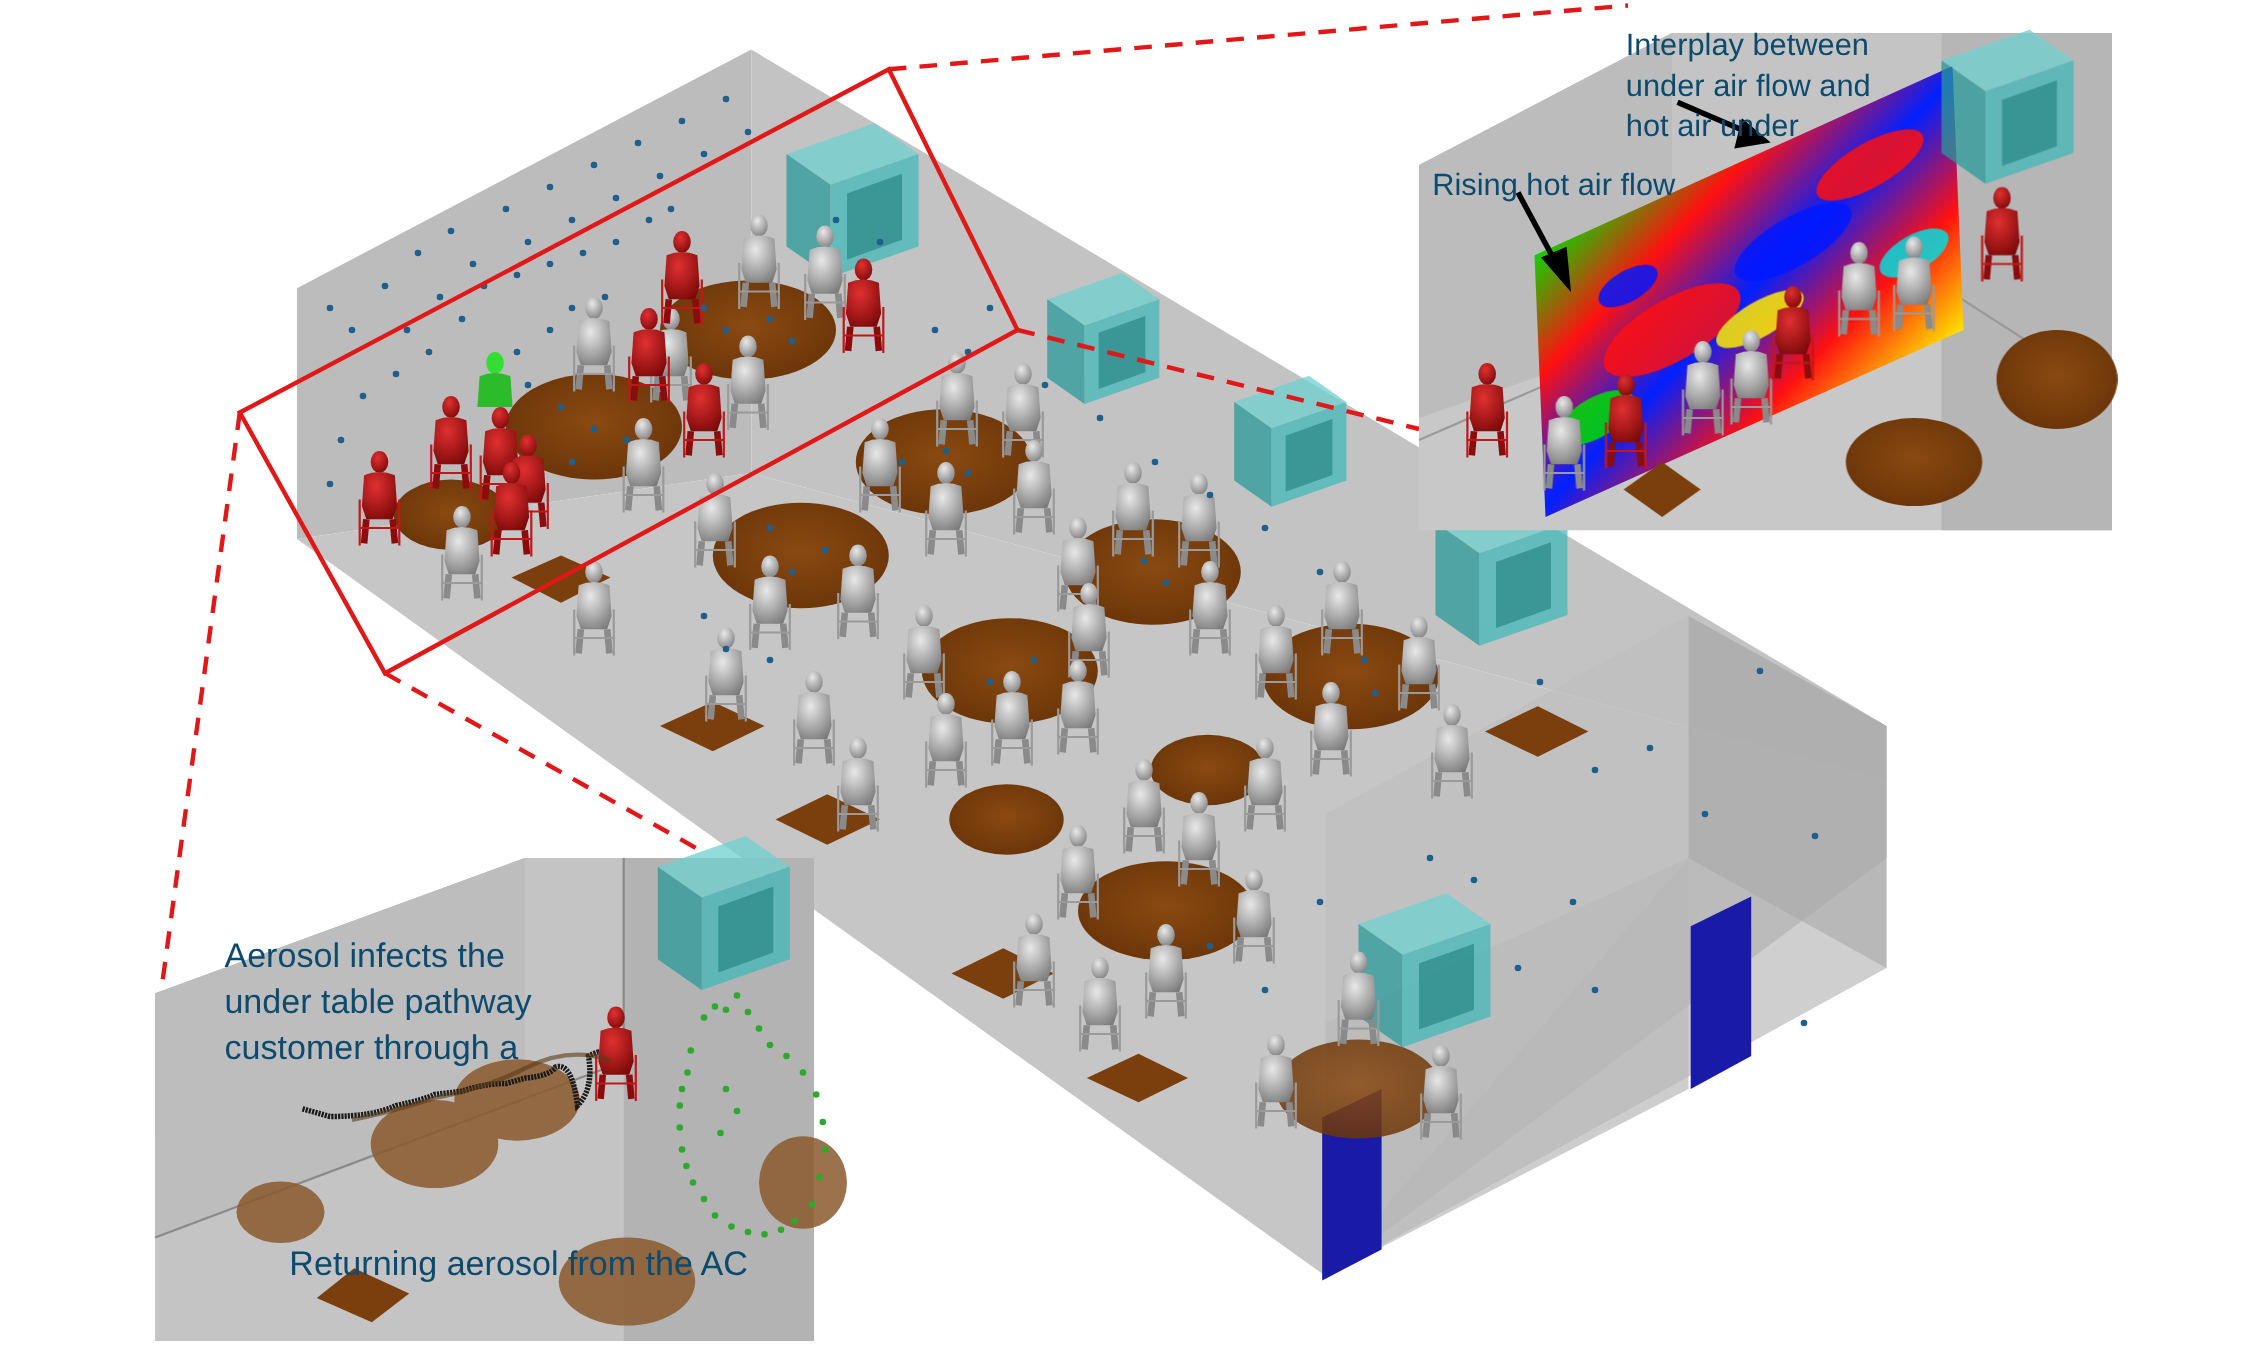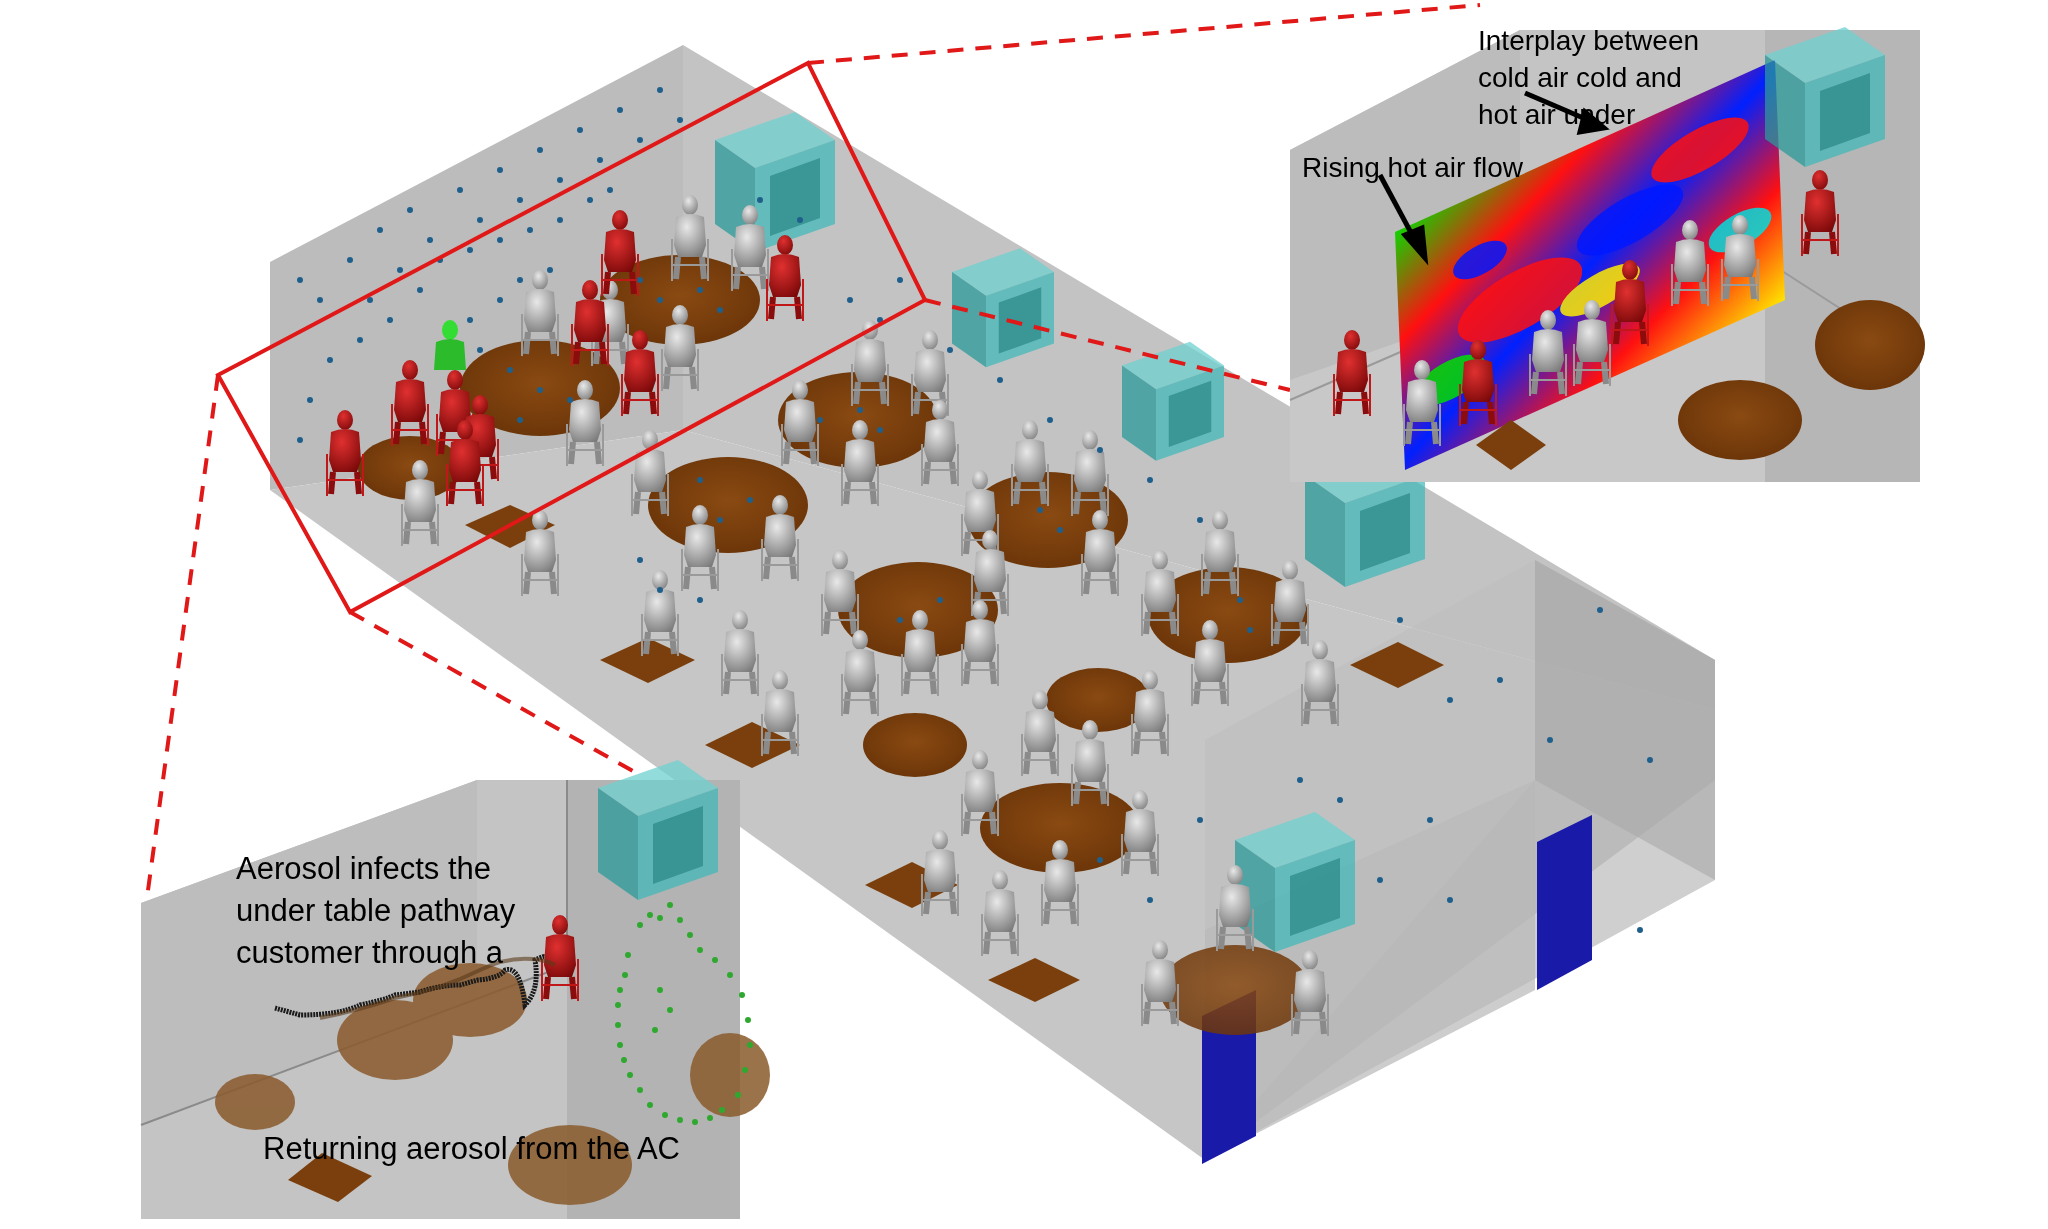--- a/index.html
+++ b/index.html
@@ -1,24 +1,24 @@
 <!DOCTYPE html>
 <html><head>
 <meta charset="utf-8">
 <style>
   html, body { margin:0; padding:0; background:#ffffff; }
   body { width:2048px; height:1229px; position:relative; overflow:hidden;
          font-family:"Liberation Sans", sans-serif; }
   #scene { position:absolute; left:0; top:0; width:2048px; height:1229px; }
-  .label { position:absolute; color:#000000; font-family:"Liberation Sans", sans-serif;
+  .label { position:absolute; color:#0c4a6e; font-family:"Liberation Sans", sans-serif;
            font-size:28px; line-height:37px; white-space:nowrap; }
   .label-lg { font-size:31px; line-height:42px; }
   #inset-top-text-1 { left:1478px; top:22px; }
   #inset-top-text-2 { left:1302px; top:149px;text-align:center; }
-  #inset-bl-text-1 { left:204px; top:848px;margin-left:32px; }
+  #inset-bl-text-1 { left:204px; top:848px; }
   #inset-bl-text-2 { left:263px; top:1128px; }
 </style>
 </head>
 <body>
 
 <svg id="scene" viewBox="0 0 2048 1229" xmlns="http://www.w3.org/2000/svg">
   <defs>
     <linearGradient id="heatGrad" x1="0" y1="0" x2="1" y2="1">
       <stop offset="0" stop-color="#0010ff"></stop>
       <stop offset="0.2" stop-color="#00e000"></stop>
@@ -366,21 +366,21 @@
         <circle cx="738" cy="1095" r="3"></circle>
       <circle cx="660" cy="990" r="3"></circle>
         <circle cx="670" cy="1010" r="3"></circle>
         <circle cx="655" cy="1030" r="3"></circle>
     </g>
   </g>
 </svg>
 
 <div id="inset-top-text-1" class="label">
   <div>Interplay between</div>
-  <div>cold air cold and</div>
+  <div>under air flow and</div>
   <div>hot air under</div>
 </div>
 <div id="inset-top-text-2" class="label">
   <div>Rising hot air flow</div>
 </div>
 <div id="inset-bl-text-1" class="label label-lg">
   <div>Aerosol infects the</div>
   <div>under table pathway</div>
   <div>customer through a</div>
 </div>

